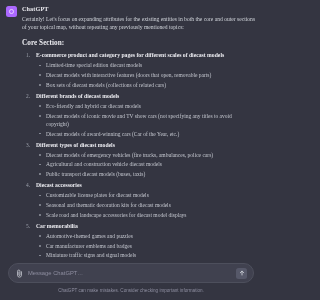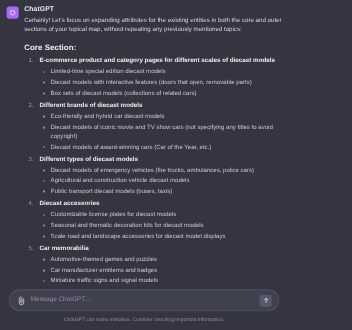--- a/index.html
+++ b/index.html
@@ -17,20 +17,21 @@
     background: #343541;
     display: flex;
     flex-direction: column;
   }
 
   
   .message-scroll {
     flex: 1 1 auto;
     overflow: hidden;
     padding: 4px 6px 0 6px;
+    font-family: Liberation Serif, serif;
   }
   .message {
     display: flex;
     gap: 5px;
     align-items: flex-start;
   }
   .avatar {
     width: 11px;
     height: 11px;
     flex: 0 0 11px;

